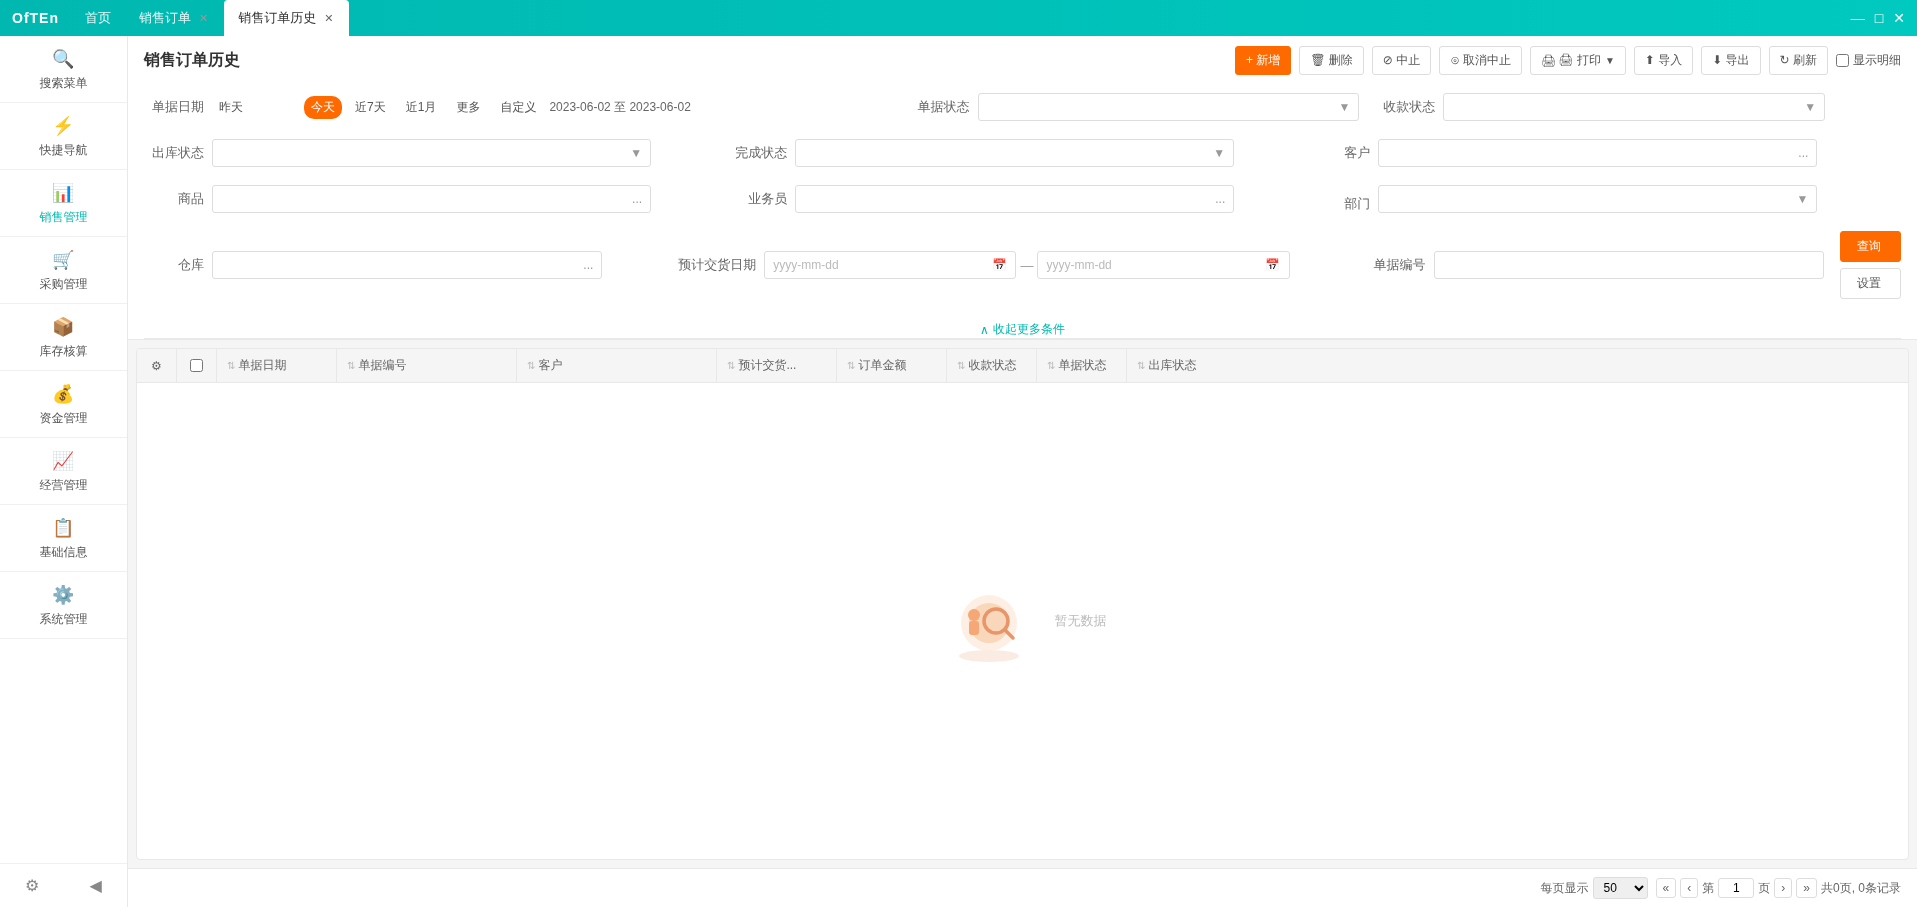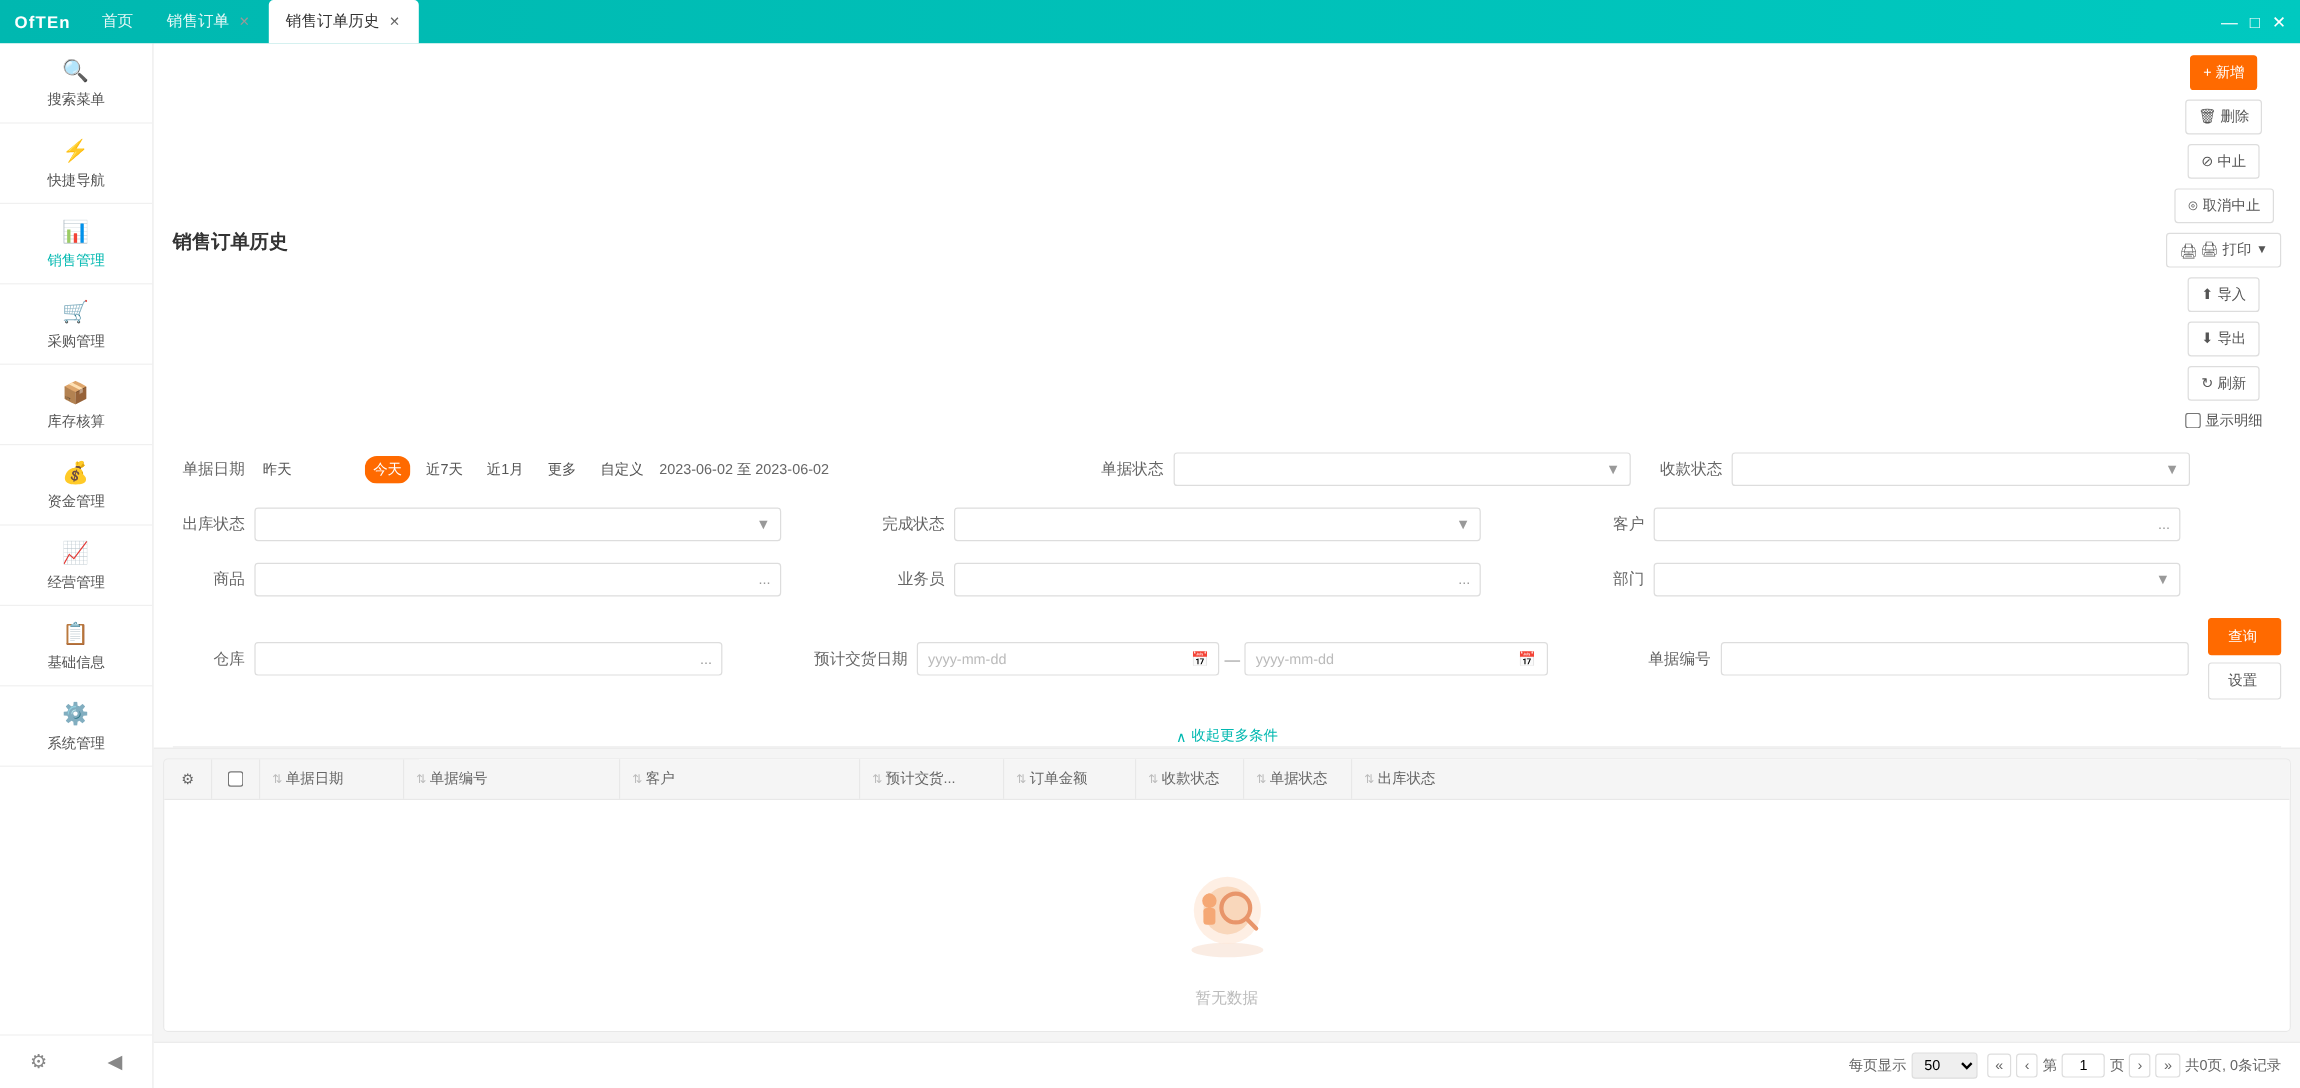--- a/index.html
+++ b/index.html
@@ -126,21 +126,20 @@
     }
     .page-title {
       font-size: 16px;
       font-weight: bold;
       color: #333;
     }
     .toolbar {
       display: flex;
       align-items: center;
       gap: 8px;
-      flex-direction: column;
     }
     .toolbar-btn {
       display: flex;
       align-items: center;
       gap: 4px;
       padding: 5px 10px;
       border: 1px solid #ddd;
       border-radius: 3px;
       background: #fff;
       color: #555;
@@ -278,21 +277,21 @@
     .th-amount { width: 110px; }
     .th-recv-status { width: 90px; }
     .th-order-status { width: 90px; }
     .th-wh-status { width: 90px; }
     .th-op { flex: 1; text-align: right; justify-content: flex-end; }
 
     
     .empty-state {
       flex: 1;
       display: flex;
-      flex-direction: column;
+      flex-direction: row;
       align-items: center;
       justify-content: center;
       padding: 40px;
       gap: 16px;
     }
     .empty-icon {
       width: 100px;
       height: 100px;
     }
     .empty-text {
@@ -506,21 +505,21 @@
             <div class="filter-control">
               <span class="dots">...</span>
             </div>
           </div>
           <div class="filter-item" style="flex:1.5; margin-left:60px;">
             <span class="filter-label">业务员</span>
             <div class="filter-control">
               <span class="dots">...</span>
             </div>
           </div>
-          <div class="filter-item" style="flex:1.5; margin-left:60px;">
+          <div class="filter-item" style="flex:1.5; margin-left:60px;align-items:flex-end;">
             <span class="filter-label">部门</span>
             <div class="filter-control">
               <span></span>
               <span class="arrow">▼</span>
             </div>
           </div>
           <div style="flex:0.2;"></div>
         </div>
 
         <div class="filter-row" style="gap:16px; padding: 0 0 8px;">

